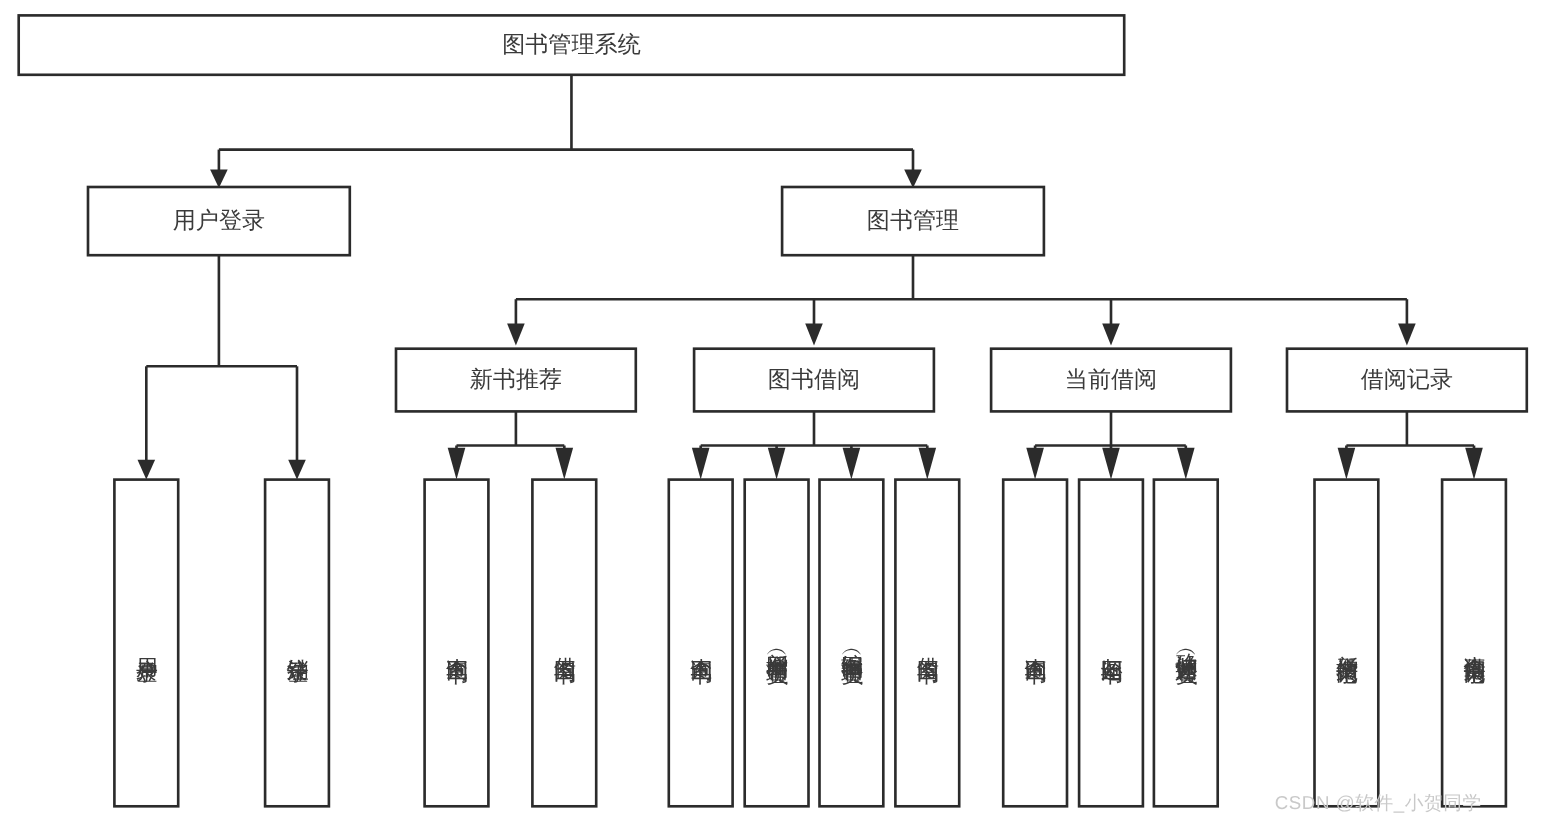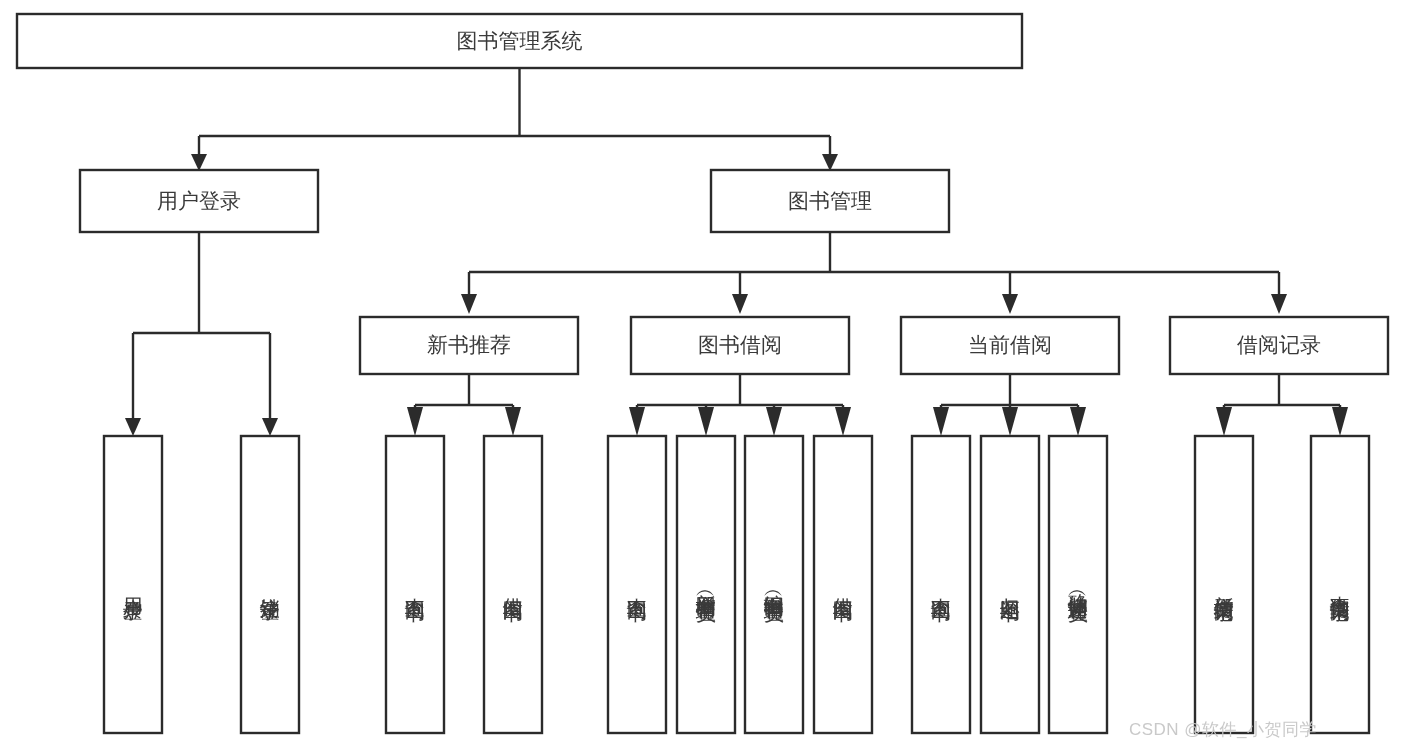--- a/index.html
+++ b/index.html
@@ -11,20 +11,21 @@
     width: 1405px;
     height: 747px;
     font-family: "Liberation Sans", "DejaVu Sans", sans-serif;
     overflow: hidden;
   }
   #diagram-root {
     position: relative;
     width: 1325px;
     height: 747px;
     background: #ffffff;
+    padding-left: 30px;
   }
   svg.flow {
     position: absolute;
     left: 0;
     top: 0;
     width: 1405px;
     height: 747px;
     display: block;
   }
   .node-rect {

